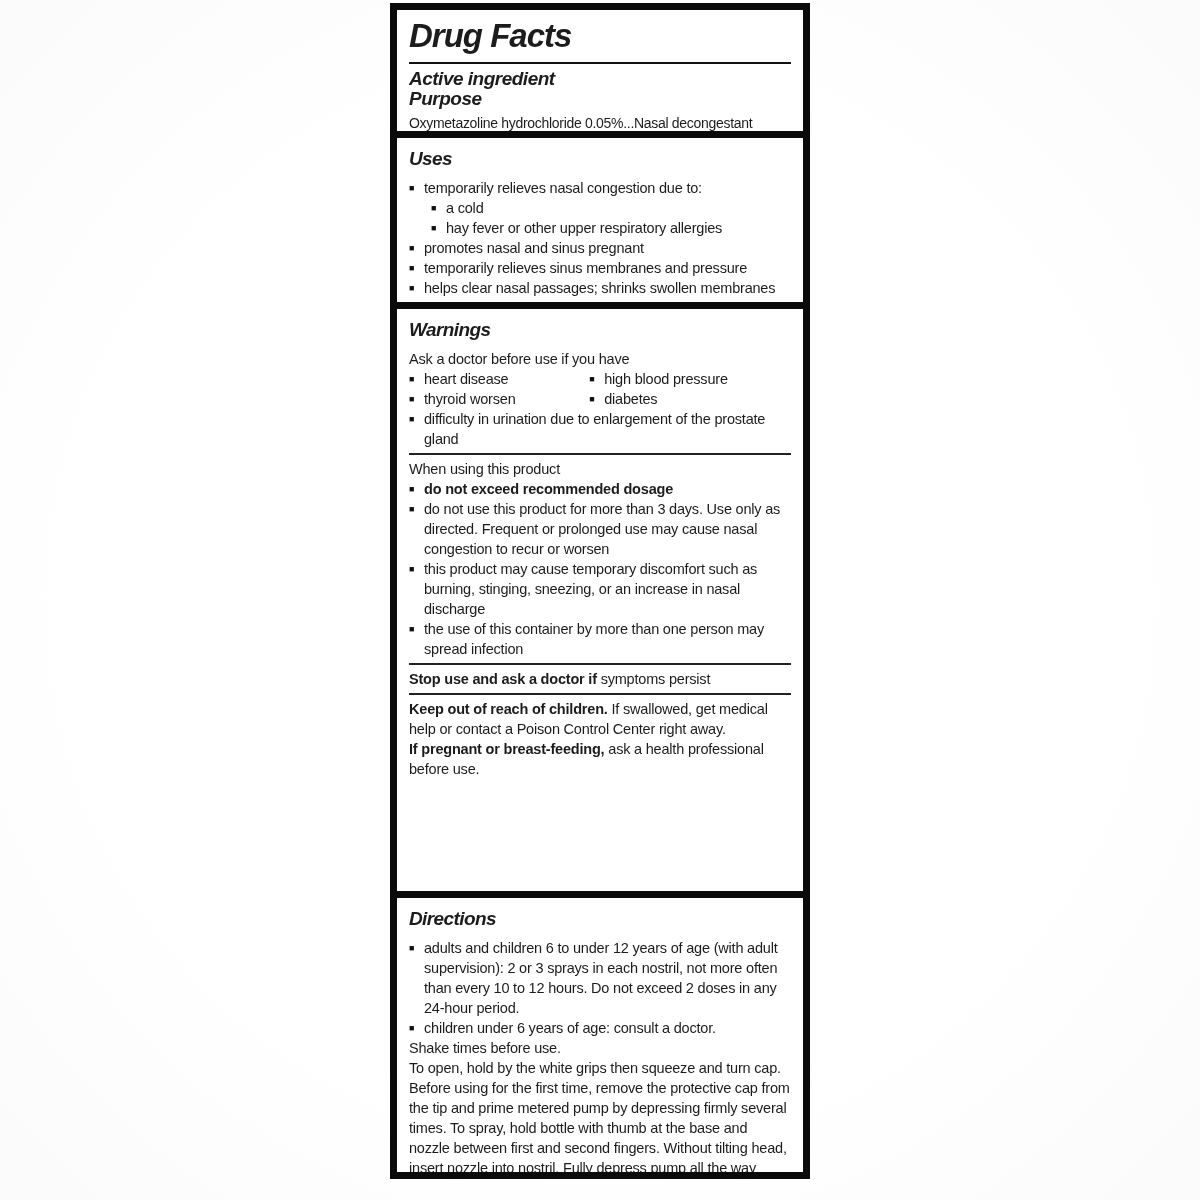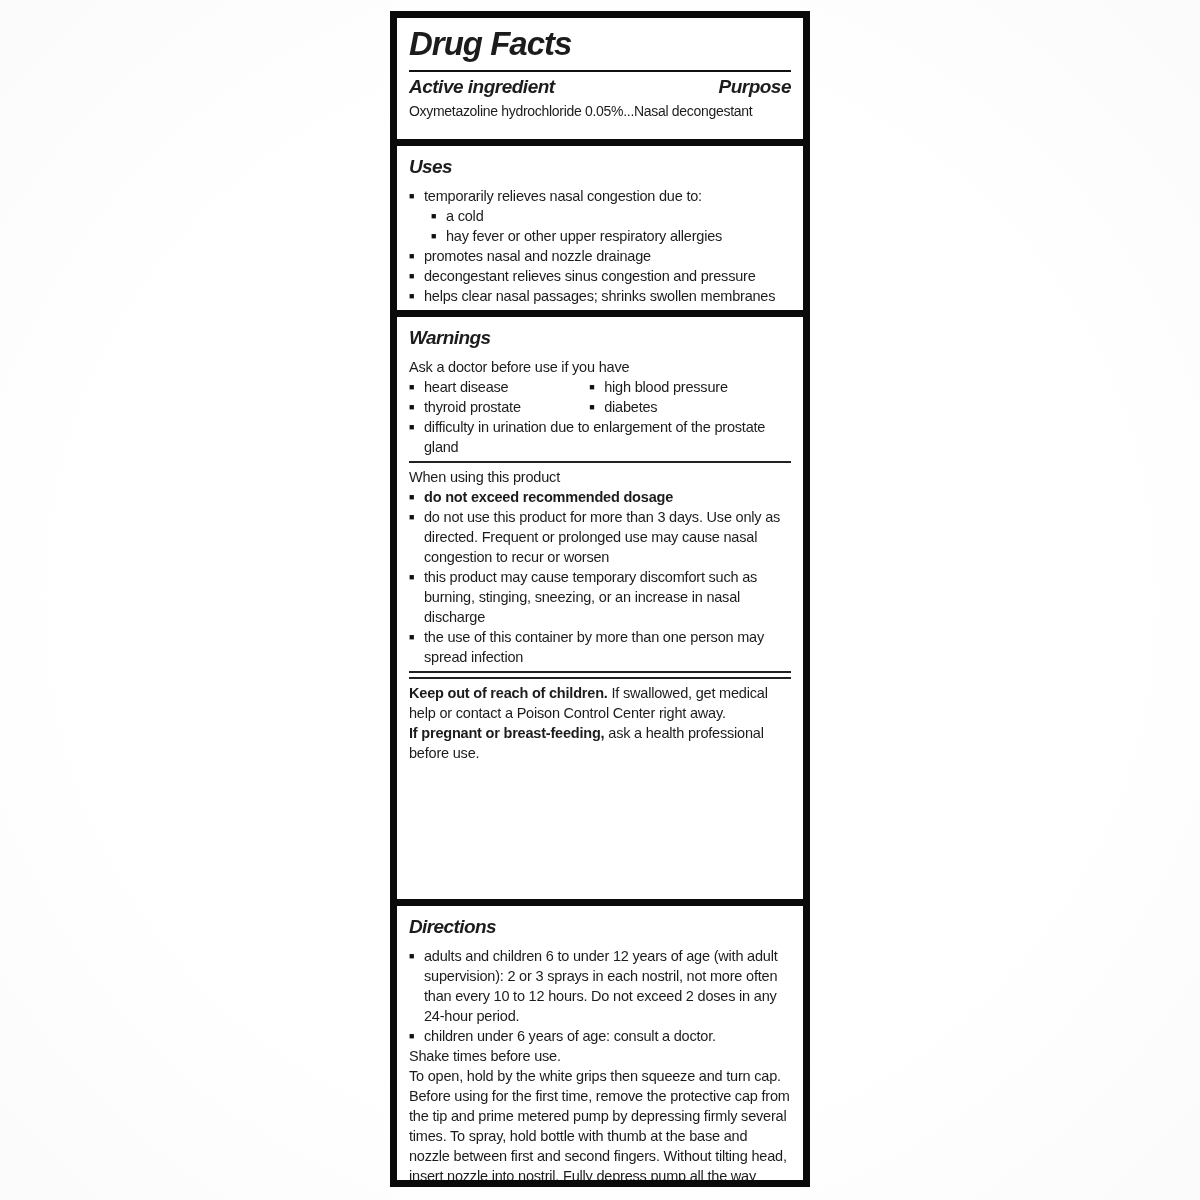--- a/index.html
+++ b/index.html
@@ -14,21 +14,21 @@
   }
   .page {
     position: relative;
     width: 1200px;
     height: 1200px;
     background: radial-gradient(ellipse at center, #ffffff 60%, #fbfbfb 100%);
   }
   .panel {
     position: absolute;
     left: 390px;
-    top: 11px;
+    top: 3px;
     width: 420px;
     height: 1176px;
     box-sizing: border-box;
     background: #0a0a0a;
     padding: 7px;
     display: flex;
     flex-direction: column;
     gap: 7px;
   }
   .box {
@@ -61,20 +61,21 @@
   }
   .ai-row {
     display: flex;
     justify-content: space-between;
     align-items: baseline;
     font-size: 19px;
     font-weight: bold;
     font-style: italic;
     letter-spacing: -0.5px;
     margin-top: 2px;
+    flex-direction: column;
   }
   .ai-value {
     font-size: 14px;
     margin-top: 4px;
     white-space: nowrap;
     letter-spacing: -0.3px;
   }
   .title-section {
     font-size: 19px;
     line-height: 30px;
@@ -142,25 +143,25 @@
       <div class="li li-sub">
         <span class="mk">■</span>
         <span>a cold</span>
       </div>
       <div class="li li-sub">
         <span class="mk">■</span>
         <span>hay fever or other upper respiratory allergies</span>
       </div>
       <div class="li">
         <span class="mk">■</span>
-        <span>promotes nasal and nozzle drainage</span>
-      </div>
-      <div class="li">
-        <span class="mk">■</span>
-        <span>decongestant relieves sinus congestion and pressure</span>
+        <span>promotes nasal and sinus pregnant</span>
+      </div>
+      <div class="li">
+        <span class="mk">■</span>
+        <span>temporarily relieves sinus membranes and pressure</span>
       </div>
       <div class="li">
         <span class="mk">■</span>
         <span>helps clear nasal passages; shrinks swollen membranes</span>
       </div>
     </section>
 
     <section class="box box-warnings">
       <h2 class="title-section">Warnings</h2>
       <div class="heading-line">Ask a doctor before use if you have</div>
@@ -168,21 +169,21 @@
         <div class="li">
           <span class="mk">■</span>
           <span>heart disease</span>
         </div>
         <div class="li">
           <span class="mk">■</span>
           <span>high blood pressure</span>
         </div>
         <div class="li">
           <span class="mk">■</span>
-          <span>thyroid prostate</span>
+          <span>thyroid worsen</span>
         </div>
         <div class="li">
           <span class="mk">■</span>
           <span>diabetes</span>
         </div>
       </div>
       <div class="li">
         <span class="mk">■</span>
         <span>difficulty in urination due to enlargement of the prostate gland</span>
       </div>
@@ -198,20 +199,24 @@
       </div>
       <div class="li">
         <span class="mk">■</span>
         <span>this product may cause temporary discomfort such as burning, stinging, sneezing, or an increase in nasal discharge</span>
       </div>
       <div class="li">
         <span class="mk">■</span>
         <span>the use of this container by more than one person may spread infection</span>
       </div>
       <div class="hrule"></div>
+      <div class="mixed-line">
+        <span class="b">Stop use and ask a doctor if</span>
+        <span> symptoms persist</span>
+      </div>
       <div class="hrule"></div>
       <div class="mixed-line">
         <span class="b">Keep out of reach of children.</span>
         <span> If swallowed, get medical help or contact a Poison Control Center right away.</span>
       </div>
       <div class="mixed-line">
         <span class="b">If pregnant or breast-feeding,</span>
         <span> ask a health professional before use.</span>
       </div>
     </section>

